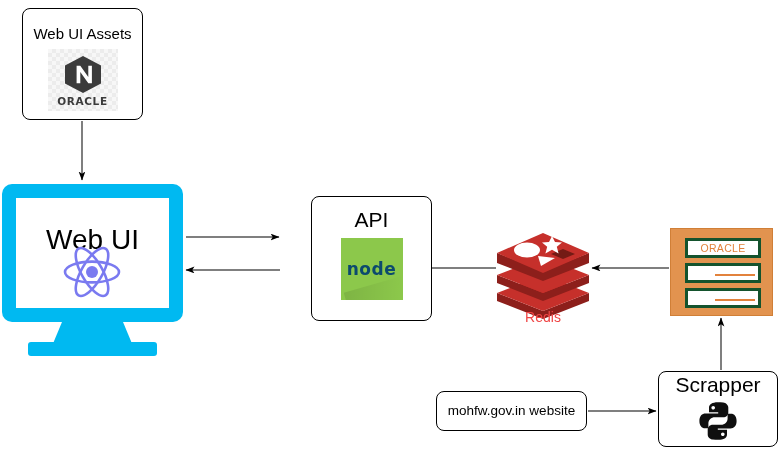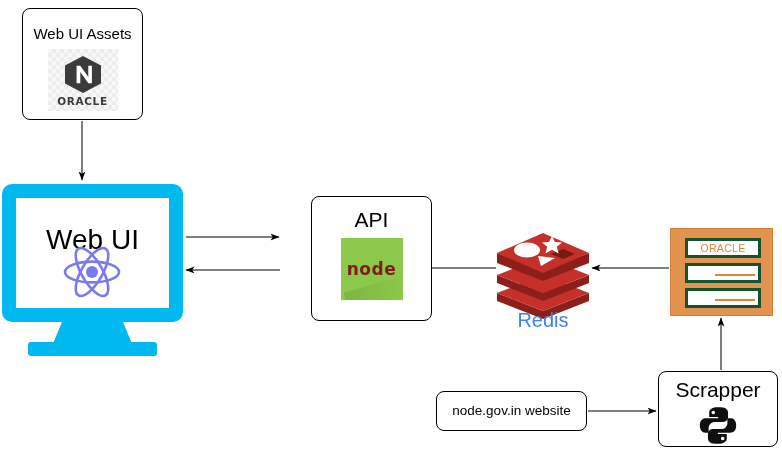--- a/index.html
+++ b/index.html
@@ -126,42 +126,42 @@
     bottom: -16px;
     width: 74px;
     height: 34px;
     background: linear-gradient(110deg, rgba(0,0,0,0.10) 0%, rgba(0,0,0,0.0) 72%);
     transform: rotate(-16deg);
     pointer-events: none;
   }
   #node-logo-text {
     position: relative;
     z-index: 2;
-    color: #7f1d1d;
+    color: #0c4a6e;
     font-family: "DejaVu Sans", sans-serif;
     font-weight: bold;
     font-size: 17px;
     letter-spacing: 0.5px;
   }
 
   
   #redis-node {
     left: 495px;
     top: 231px;
     width: 96px;
     height: 88px;
   }
   #redis-label {
     position: absolute;
     left: 487px;
     top: 309px;
     width: 112px;
     text-align: center;
-    font-size: 20px;
-    color: #3b82f6;
+    font-size: 14px;
+    color: #ef4444;
   }
 
   
   #oracle-node {
     left: 670px;
     top: 228px;
     width: 103px;
     height: 88px;
     background: #e2934f;
     border: 1px solid #d07f37;
@@ -194,21 +194,20 @@
     height: 2px;
     background: #e2823c;
   }
 
   
   #scrapper-node {
     left: 658px;
     top: 371px;
     width: 120px;
     height: 76px;
-    padding-top: 5px;
   }
   #scrapper-node .node-title { font-size: 21px; line-height: 26px; }
   #python-logo {
     margin-top: 2px;
     width: 42px;
     height: 42px;
   }
 
   
   #mohfw-node {
@@ -360,16 +359,16 @@
       <path d="M21.2,39.8 C26.8,39.8 30.0,37.7 30.0,34.4 L30.0,29.8 L20.8,29.8 L20.8,28.4 L33.4,28.4
                C37.0,28.4 39.6,25.9 39.6,21.0 C39.6,16.4 37.4,13.7 33.9,13.7 L30.6,13.7 L30.6,18.4
                C30.6,22.0 27.8,24.7 24.1,24.7 L15.7,24.7 C12.9,24.7 10.7,26.9 10.7,29.6
                L10.7,34.4 C10.7,37.1 13.1,39.1 15.8,39.5 C17.6,39.7 19.4,39.8 21.2,39.8 Z
                M25.8,36.1 C24.8,36.1 24.0,35.3 24.0,34.3 C24.0,33.3 24.8,32.5 25.8,32.5
                C26.8,32.5 27.6,33.3 27.6,34.3 C27.6,35.3 26.8,36.1 25.8,36.1 Z" fill="#0f0f0f"></path>
     </svg>
   </div>
 
   <div class="node rrect" id="mohfw-node">
-    <div class="node-title">node.gov.in website</div>
+    <div class="node-title">mohfw.gov.in website</div>
   </div>
 
 </div>
 
 </body></html>

